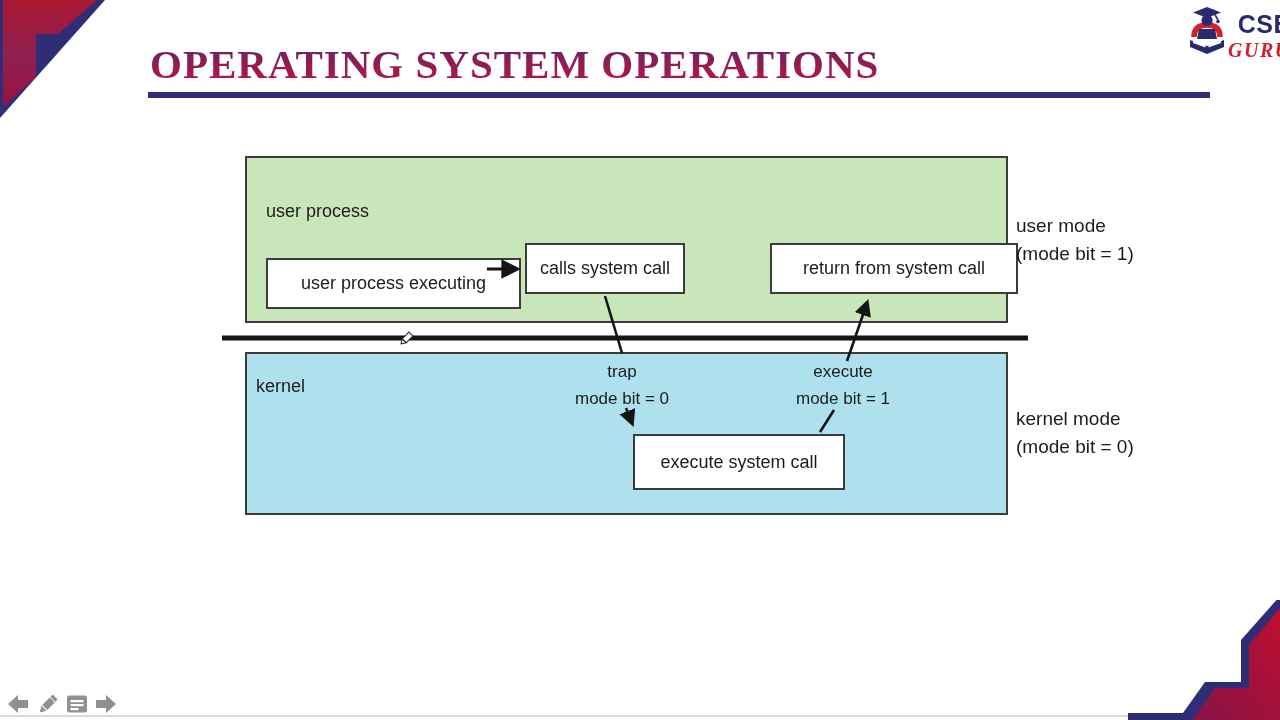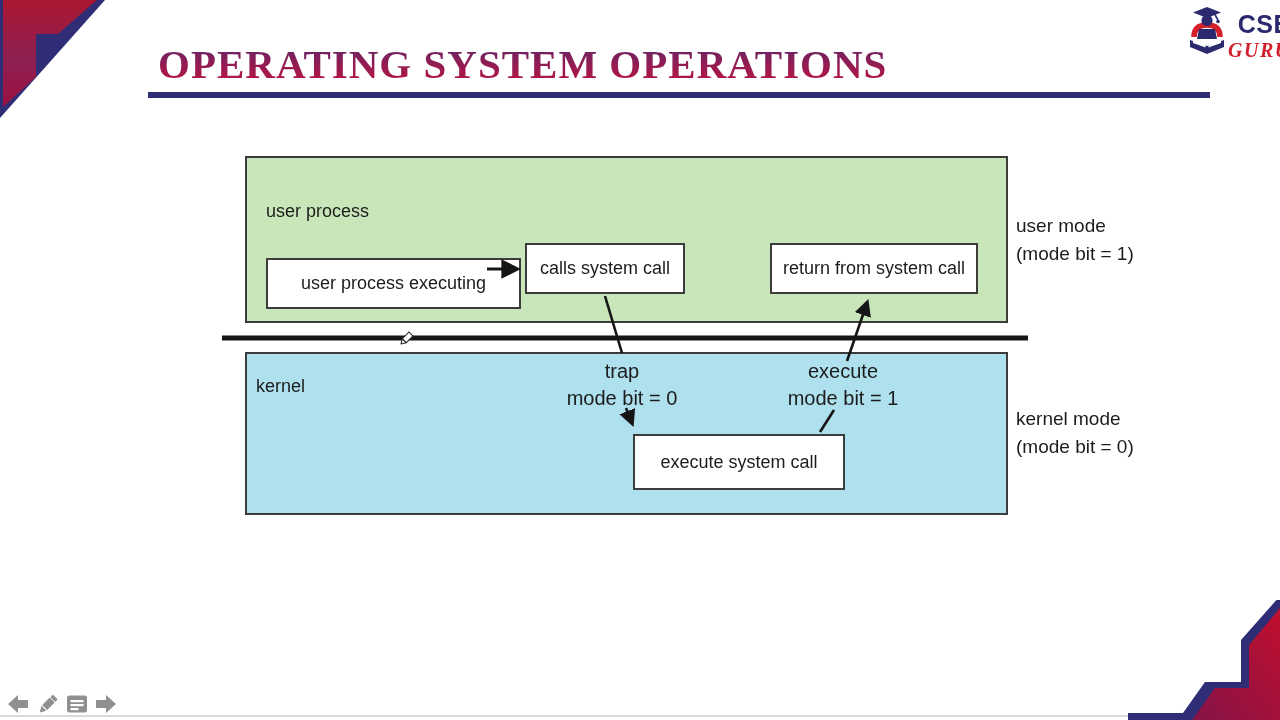--- a/index.html
+++ b/index.html
@@ -19,21 +19,20 @@
     font-family: "Liberation Serif", serif;
     font-weight: bold;
     font-size: 41px;
     letter-spacing: 1px;
     color: #a3174a;
     background: linear-gradient(180deg, #53296e 0%, #8d1d55 45%, #c31342 100%);
     -webkit-background-clip: text;
     background-clip: text;
     -webkit-text-fill-color: transparent;
     white-space: nowrap;
-    margin-left: 8px;
   }
   .title-underline {
     position: absolute;
     left: 148px; top: 92px;
     width: 1062px; height: 6px;
     background: #2e2d75;
   }
 
   
   .logo { position: absolute; left: 1186px; top: 6px; width: 90px; height: 58px; text-align: right; }
@@ -67,28 +66,28 @@
   .node {
     position: absolute;
     background: #ffffff;
     border: 2px solid #3c3c3c;
     display: flex; align-items: center; justify-content: center;
     font-size: 18px; color: #1c1c1c;
     text-align: center;
   }
   .node-executing   { left: 266px; top: 258px; width: 255px; height: 51px; }
   .node-calls       { left: 525px; top: 243px; width: 160px; height: 51px; }
-  .node-return-from { left: 770px; top: 243px; width: 208px; height: 51px; }
+  .node-return-from { left: 770px; top: 243px; width: 248px; height: 51px; }
   .node-execute     { left: 633px; top: 434px; width: 212px; height: 56px; }
 
   .transition-label {
     position: absolute;
     width: 130px;
     text-align: center;
-    font-size: 20px; line-height: 27px; color: #1c1c1c;
+    font-size: 17px; line-height: 27px; color: #1c1c1c;
   }
   .label-trap   { left: 557px; top: 358px; }
   .label-return { left: 778px; top: 358px; }
 
   .mode-label {
     position: absolute;
     font-size: 19px; line-height: 28px; color: #1c1c1c;
     white-space: nowrap;
   }
   .label-user-mode   { left: 1016px; top: 212px; }

